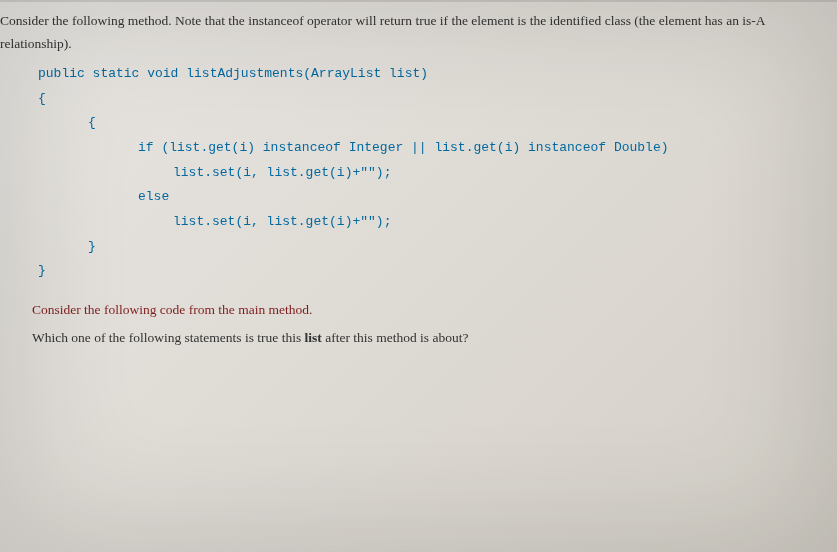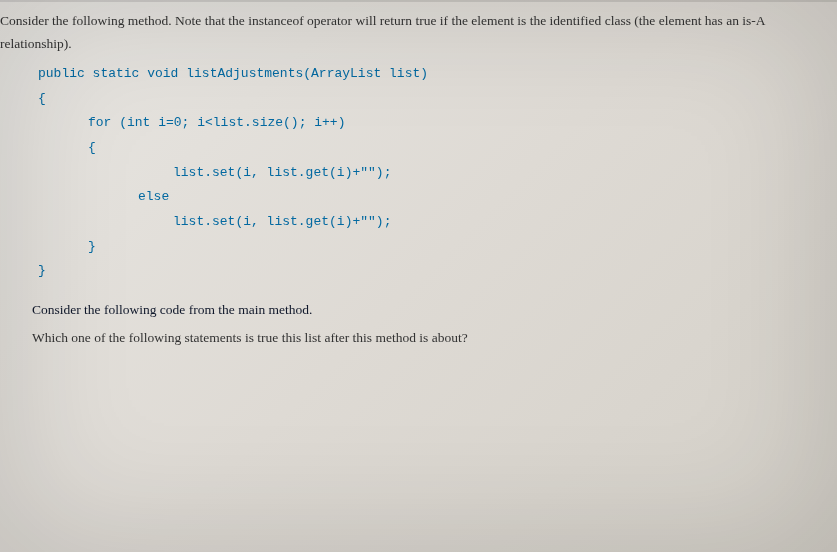--- a/index.html
+++ b/index.html
@@ -32,38 +32,38 @@
       color: #0369a1;
       line-height: 1.9;
       padding-left: 38px;
       margin-bottom: 18px;
     }
     .code-block .indent1 { padding-left: 50px; }
     .code-block .indent2 { padding-left: 100px; }
     .code-block .indent3 { padding-left: 135px; }
     .consider2 {
       font-size: 13.5px;
-      color: #0f172a;
+      color: #7f1d1d;
       padding-left: 32px;
       margin-bottom: 12px;
     }
     .code-block2 {
       font-family: 'Courier New', Courier, monospace;
       font-size: 13px;
       color: #4a4a4a;
       line-height: 1.8;
       padding-left: 32px;
       margin-bottom: 14px;
     }
     .question-text {
       font-size: 13.5px;
       color: #333;
       padding-left: 32px;
     }
-    .bold { font-weight: normal; }
+    .bold { font-weight: bold; }
     body::before {
       content: '';
       position: absolute;
       top: 0;
       left: 0;
       right: 0;
       height: 2px;
       background: rgba(0,0,0,0.1);
     }
     .vignette {
@@ -76,22 +76,22 @@
 </head>
 <body>
 
 <div class="page">
 
   <div class="intro-text">Consider the following method. Note that the instanceof operator will return true if the element is the identified class (the element has an is-A relationship).</div>
 
   <div class="code-block">
     <div>public static void listAdjustments(ArrayList list)</div>
     <div>{ </div>
-    <div class="indent1">for (int i=0; i&lt;list.size(); i++)</div>
     <div class="indent1">{</div>
+    <div class="indent2">if (list.get(i) instanceof Integer || list.get(i) instanceof Double)</div>
     <div class="indent3">list.set(i, list.get(i)+"");</div>
     <div class="indent2">else</div>
     <div class="indent3">list.set(i, list.get(i)+"");</div>
     <div class="indent1">}</div>
     <div>}</div>
   </div>
 
   <div class="consider2">Consider the following code from the main method.</div>
 
 

